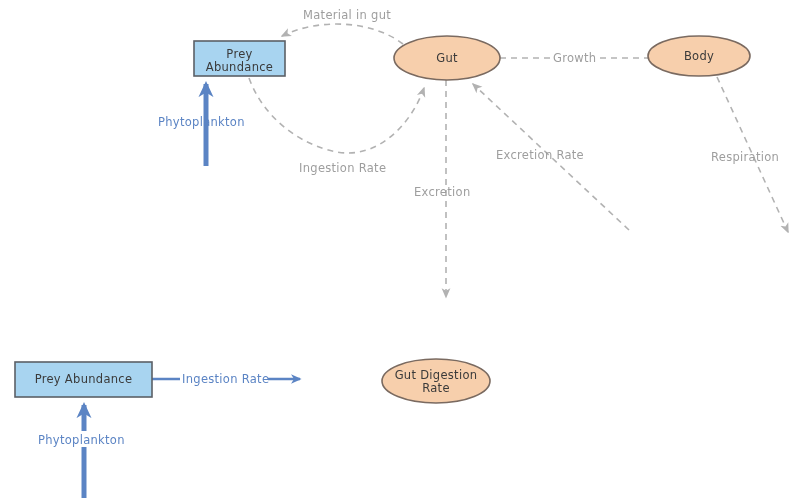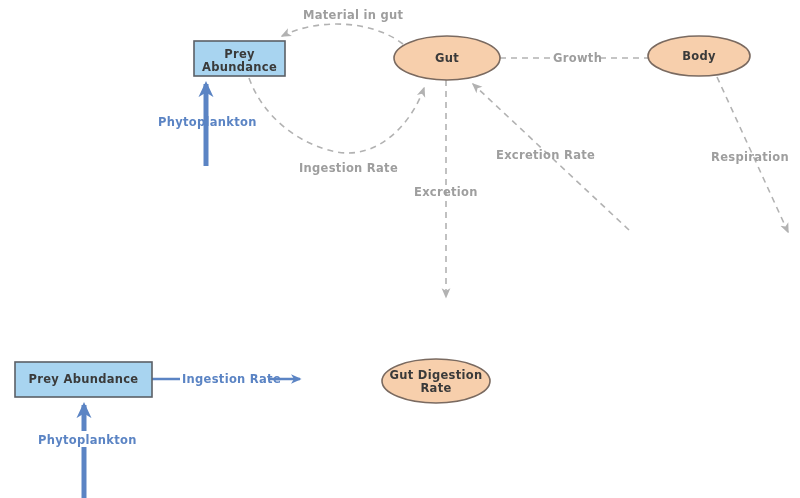--- a/index.html
+++ b/index.html
@@ -14,21 +14,20 @@
     position: relative;
     overflow: hidden;
     font-family: "DejaVu Sans", sans-serif;
   }
   #canvas-root {
     position: absolute;
     left: 0;
     top: 0;
     width: 800px;
     height: 498px;
-    font-weight: bold;
   }
   svg#diagram-svg {
     position: absolute;
     left: 0;
     top: 0;
     width: 800px;
     height: 498px;
     display: block;
   }
   .node-label, .edge-label {

